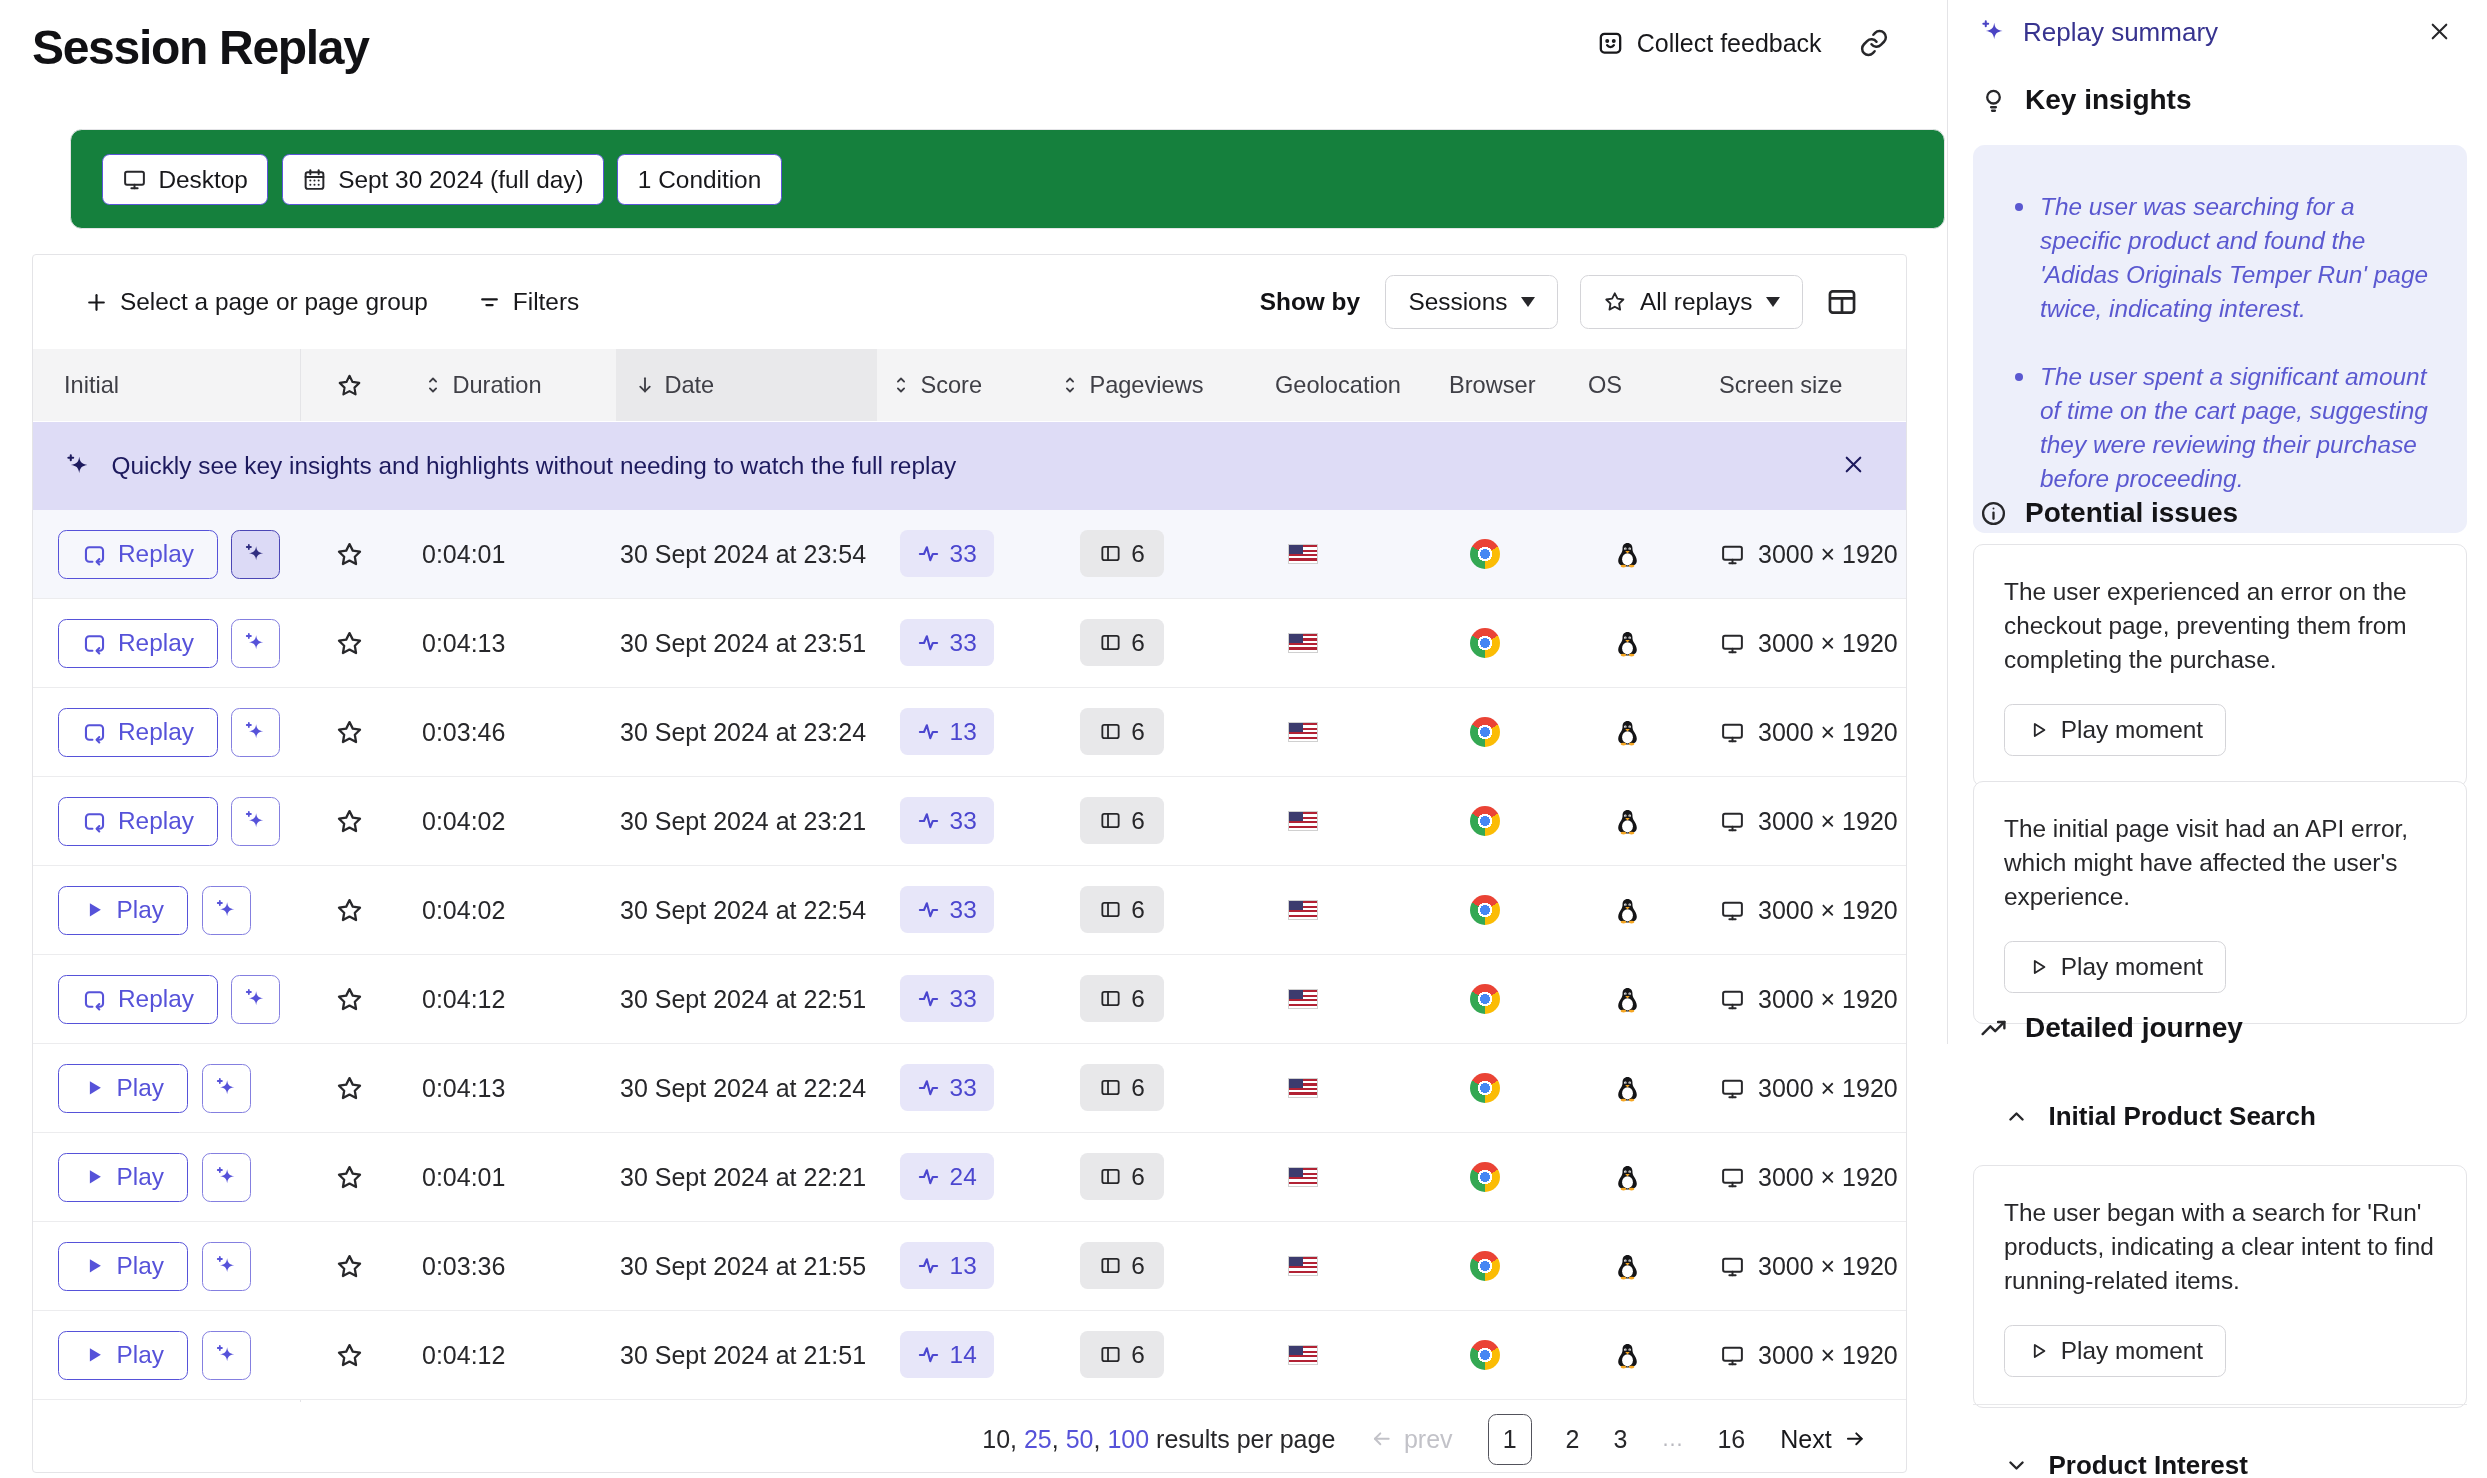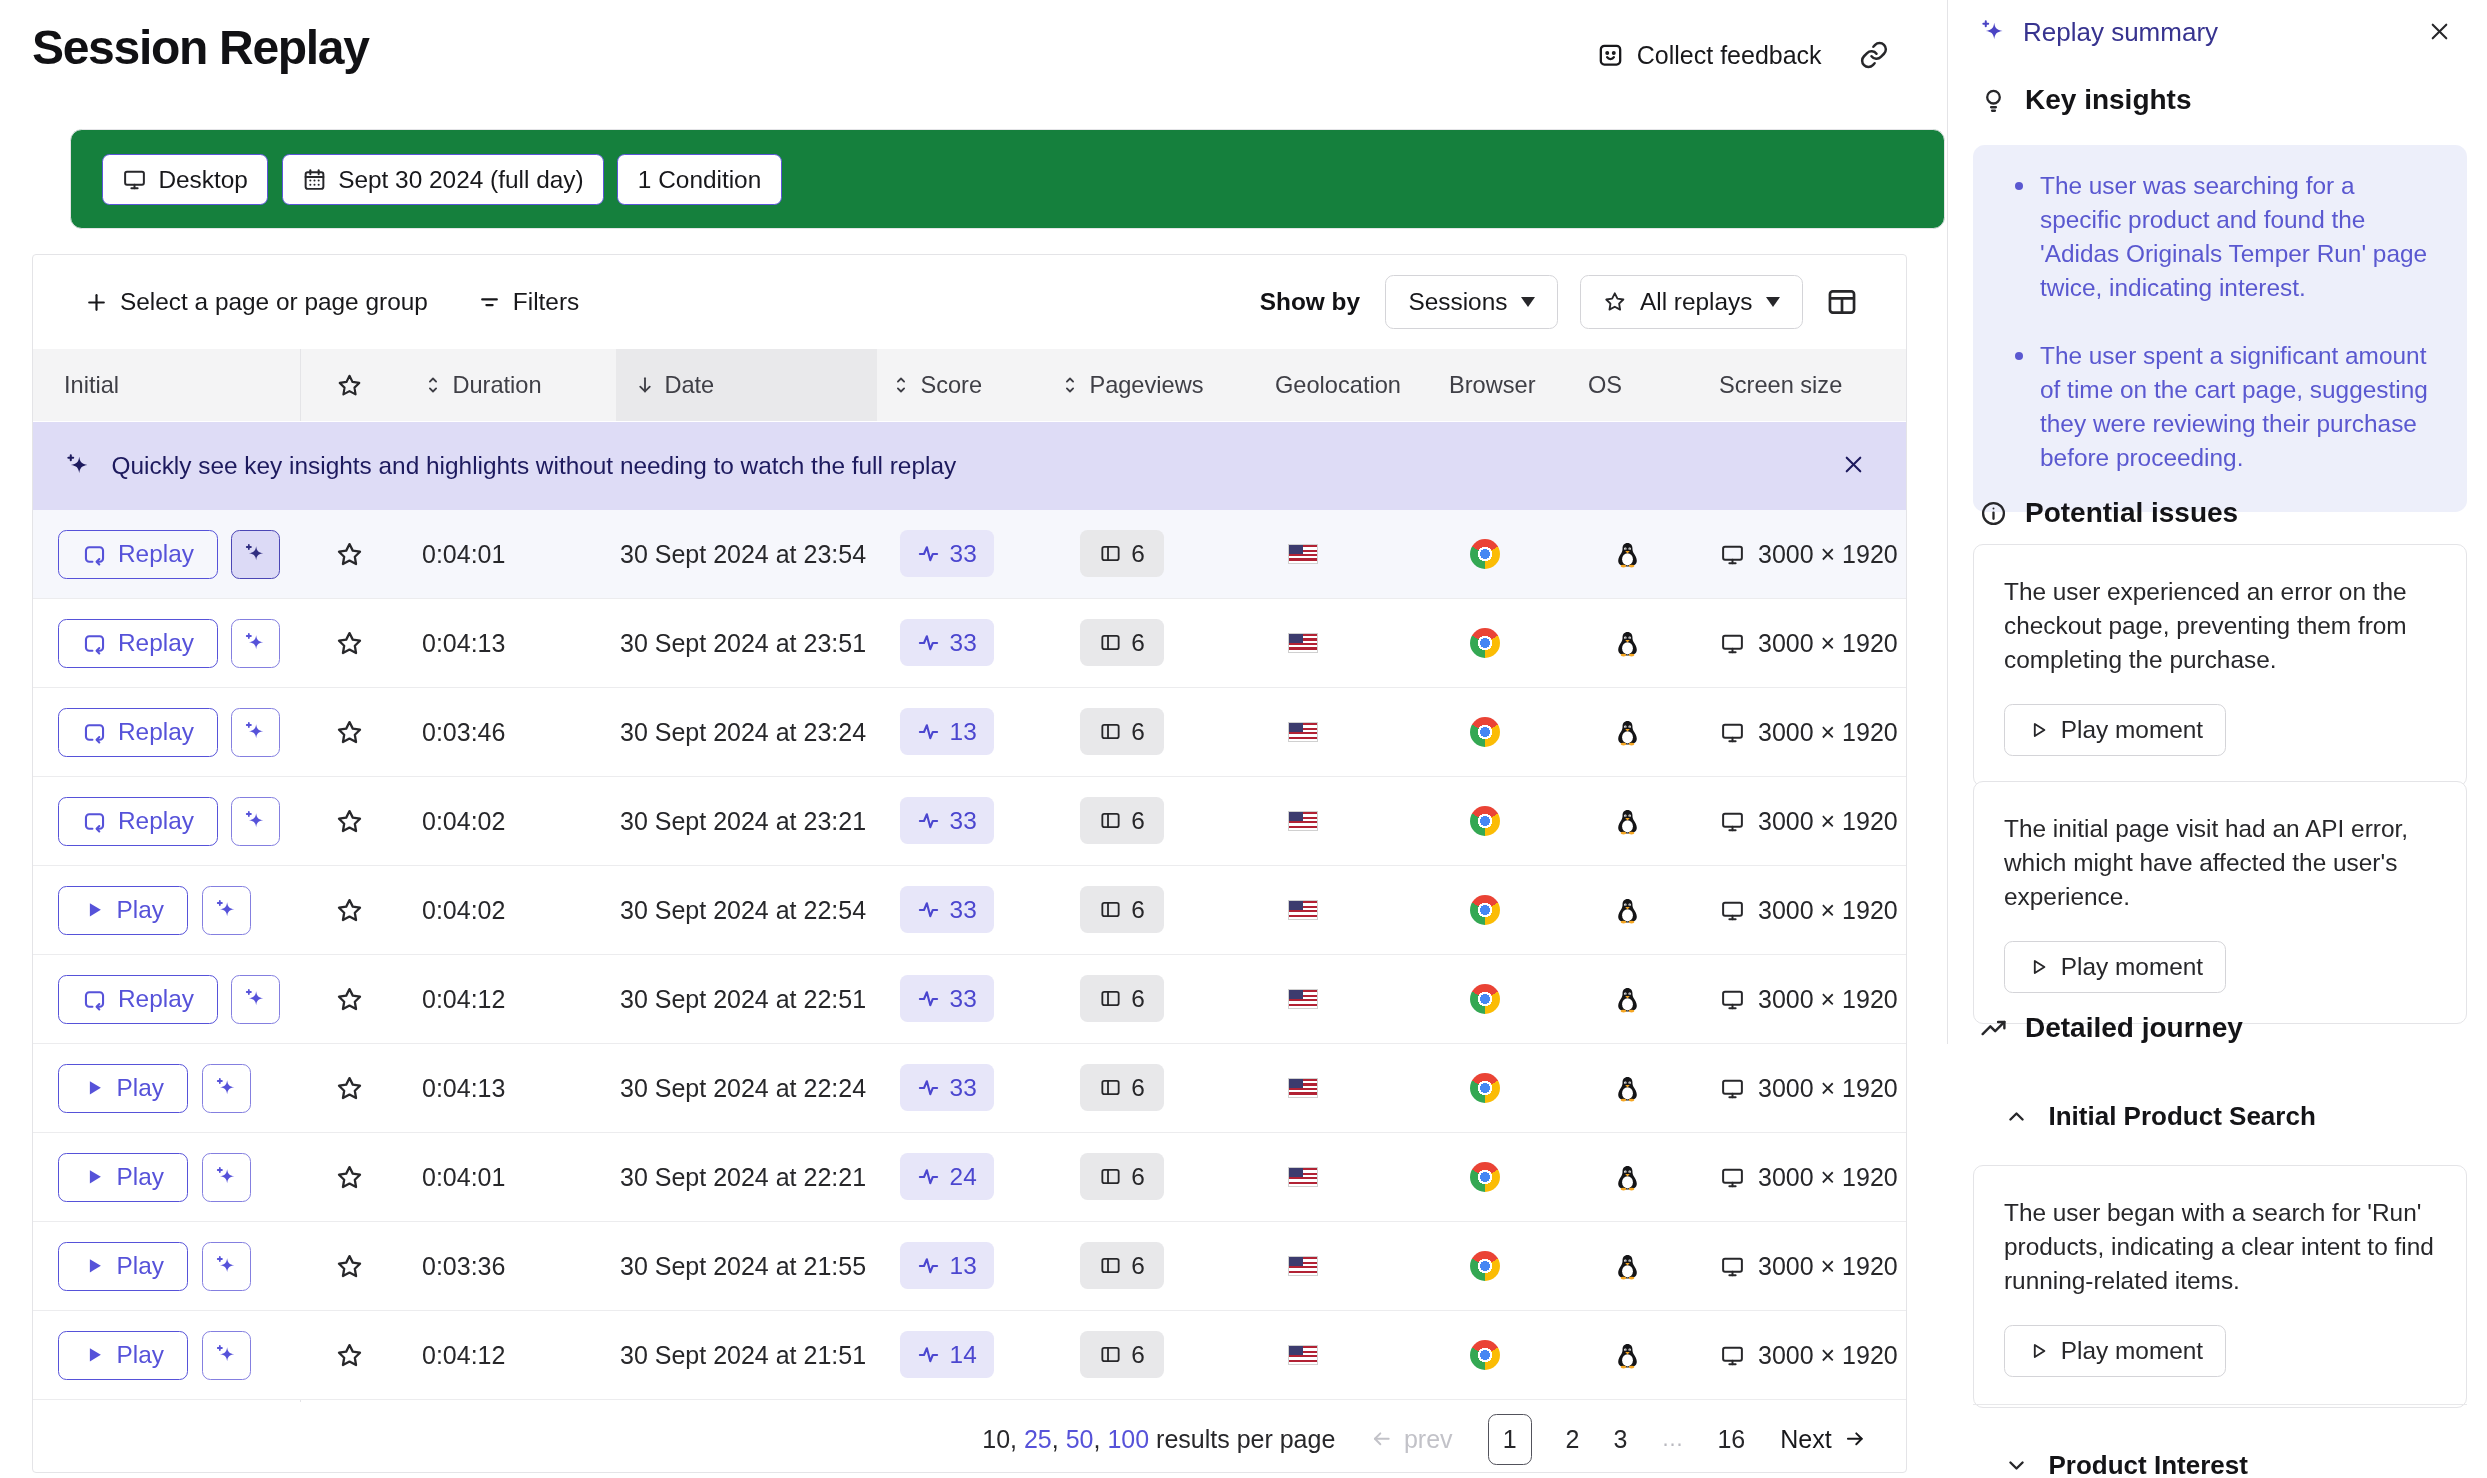--- a/index.html
+++ b/index.html
@@ -5,21 +5,21 @@
   * { margin:0; padding:0; box-sizing:border-box; }
   html,body { width:2487px; height:1479px; background:#fff; overflow:hidden; }
   body { font-family:"Liberation Sans", sans-serif; color:#18181b; }
   #app { position:relative; width:2487px; height:1479px; background:#fff; }
   .abs { position:absolute; }
   svg { display:block; }
   button { font-family:"Liberation Sans", sans-serif; cursor:pointer; background:#fff; border:none; }
 
   
   .page-title { left:32px; top:20px; font-size:48px; font-weight:700; letter-spacing:-1.3px; color:#111114; }
-  .top-actions { left:1596px; top:40px; display:flex; align-items:center; gap:37px; }
+  .top-actions { left:1596px; top:28px; display:flex; align-items:center; gap:37px; }
   .collect-btn { display:flex; align-items:center; gap:11.8px; font-size:25px; color:#18181b; background:transparent; }
   .icon-btn { background:transparent; color:#27272a; }
 
   
   .filter-card { left:32px; top:129px; width:1875px; height:100px; border:0.8px solid #e4e4e7; border-radius:11.8px; background:#15803d;margin-left:38px; }
   .pills { position:absolute; left:31px; top:24.4px; display:flex; gap:13.5px; }
   .pill { display:flex; align-items:center; gap:11px; height:51px; padding:0 19.4px; border:1.7px solid #5b55d8; border-radius:7.6px; background:#fff; font-size:24.4px; color:#18181b; }
 
   
   .table-card { left:32px; top:254px; width:1875px; height:1219px; border:0.8px solid #e4e4e7; border-radius:4px; background:#fff; overflow:hidden;padding-left:28px; }
@@ -77,21 +77,21 @@
   .pg { cursor:pointer; }
   .pg.cur { display:flex; align-items:center; justify-content:center; width:44px; height:51px; border:1.7px solid #52525b; border-radius:8.4px; cursor:default; }
   .pg.dots { color:#b9b9bf; font-size:22px; cursor:default; }
   .next { display:flex; align-items:center; gap:11.8px; color:#18181b; background:transparent; font-size:25px; }
 
   
   .sidebar { left:1947px; top:0; width:540px; height:1044px; background:#fff; border-left:0.8px solid #e4e4e7; }
   .sb-title { position:absolute; left:31px; top:17px; display:flex; align-items:center; gap:15px; color:#37338f; font-size:26px; }
   .sb-close { position:absolute; right:35px; top:18.5px; background:transparent; color:#27272a; }
   .sb-head { position:absolute; display:flex; align-items:center; gap:17px; font-size:28px; font-weight:700; color:#141417; }
-  .insight-box { position:absolute; left:25px; top:145px; width:494px; background:#edeffa; border-radius:11.8px; padding:24px 35px 37px 35px; }
+  .insight-box { position:absolute; left:25px; top:145px; width:494px; background:#edeffa; border-radius:11.8px; padding:45px 35px 37px 35px;font-style:italic; }
   .insight-box ul { list-style:none; }
   .insight-box li { position:relative; padding-left:32px; color:#5a58d0; font-size:24.4px; line-height:34px; }
   .insight-box li + li { margin-top:34px; }
   .insight-box li::before { content:""; position:absolute; left:6.7px; top:12.6px; width:8.4px; height:8.4px; border-radius:50%; background:#5a58d0; }
   .sb-card { position:absolute; left:25px; width:494px; background:#fff; border:0.8px solid #e4e4e7; border-radius:10px; padding:30px; }
   .sb-card p { font-size:24.4px; line-height:34px; color:#27272a; }
   .play-moment { margin-top:27px; display:flex; align-items:center; gap:11.8px; height:52px; padding:0 22px; border:1.3px solid #d4d4d8; border-radius:8.4px; background:#fff; font-size:24.4px; color:#27272a; }
   .journey-sec { position:absolute; display:flex; align-items:center; gap:18.5px; font-size:26px; font-weight:700; color:#141417; }
   .sb-divider { position:absolute; left:25px; width:494px; height:0.8px; background:#e8e8ea; }
 </style>

